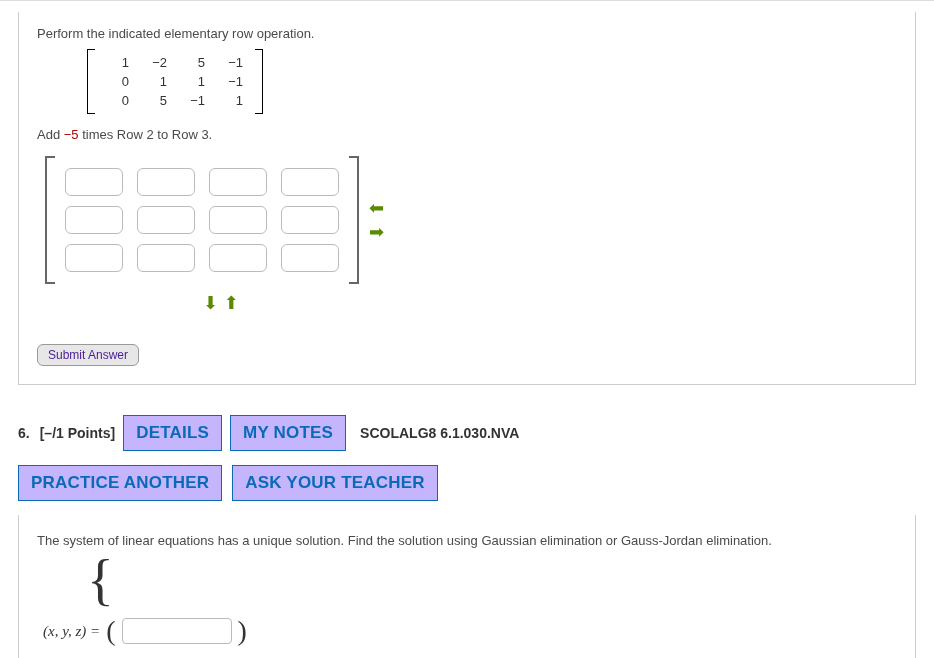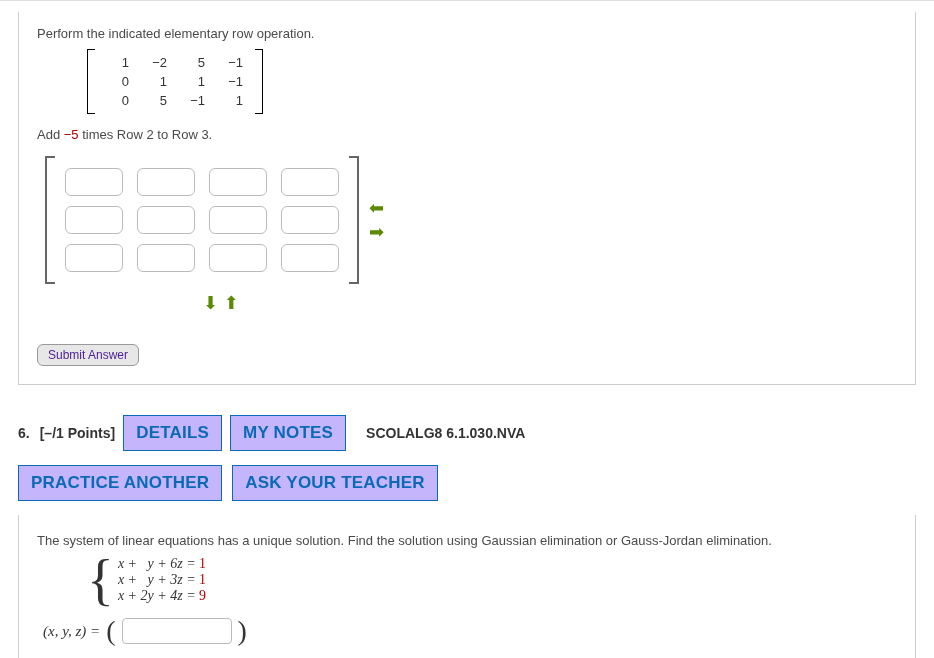--- a/index.html
+++ b/index.html
@@ -115,21 +115,21 @@
   .hbtn {
     border: 1px solid #0b6ab8;
     color: #0b6ab8;
     background: #c4b5fd;
     padding: 7px 12px;
     font-weight: bold;
     font-size: 17px;
     cursor: pointer;
     letter-spacing: .2px;
   }
-  .ref { font-weight: bold; color: #333; font-size: 14px; margin-left: 12px; }
+  .ref { font-weight: bold; color: #333; font-size: 14px; margin-left: 6px; }
   .header-row2 {
     display: flex;
     gap: 10px;
     margin-left: 0px;
     margin-top: 6px;
     width: 100%;
   }
   .q6-body {
     border: 1px solid #ccc;
     border-top: none;
@@ -247,25 +247,20 @@
       <button class="hbtn">PRACTICE ANOTHER</button>
       <button class="hbtn">ASK YOUR TEACHER</button>
     </div>
   </div>
 
   <div class="q6-body">
     <div class="prompt">The system of linear equations has a unique solution. Find the solution using Gaussian elimination or Gauss-Jordan elimination.</div>
 
     <div class="eq-brace-wrap">
       <span class="brace">{</span>
-      <div class="equations">
-        <div class="row"><span>x +   y + 6z = </span><span class="rhs">1</span></div>
-        <div class="row"><span>x +   y + 3z = </span><span class="rhs">1</span></div>
-        <div class="row"><span>x + 2y + 4z = </span><span class="rhs">9</span></div>
-      </div>
     </div>
 
     <div class="answer-line">
       <span class="var">(x, y, z) = </span>
       <span class="paren">(</span>
       <input class="tuple-input" style="">
       <span class="paren">)</span>
     </div>
 
     <button class="submit-btn" style="margin-top:28px">Submit Answer</button>

